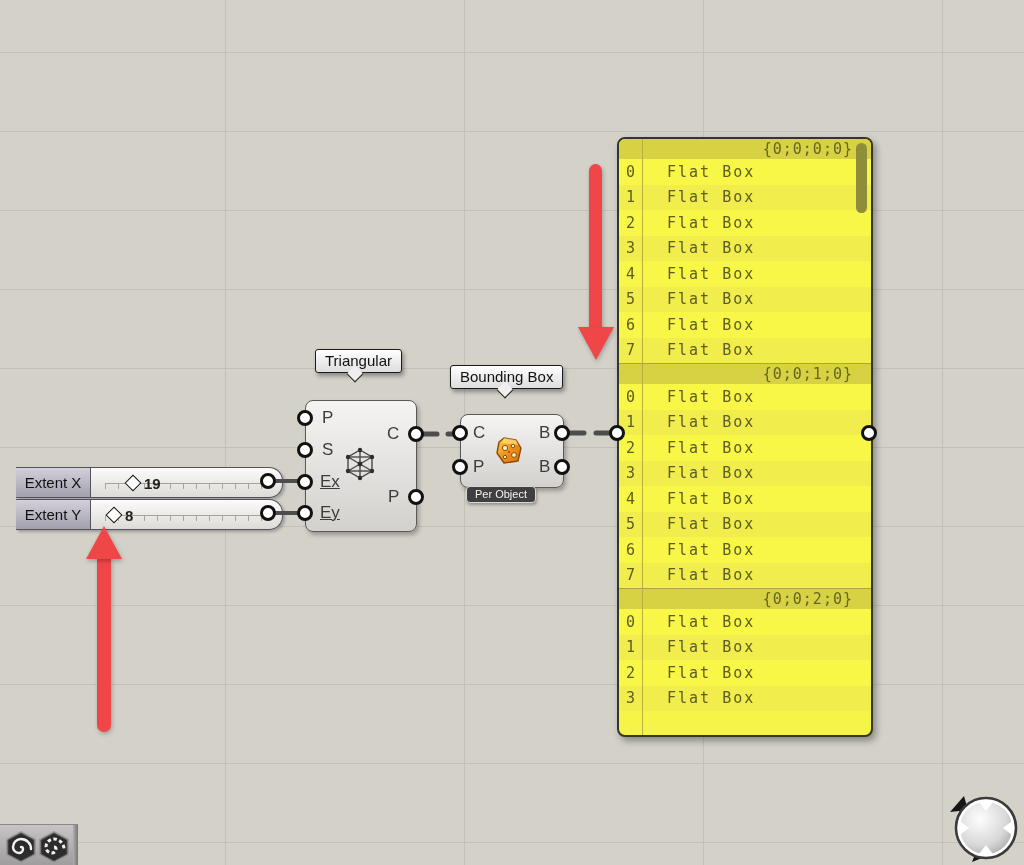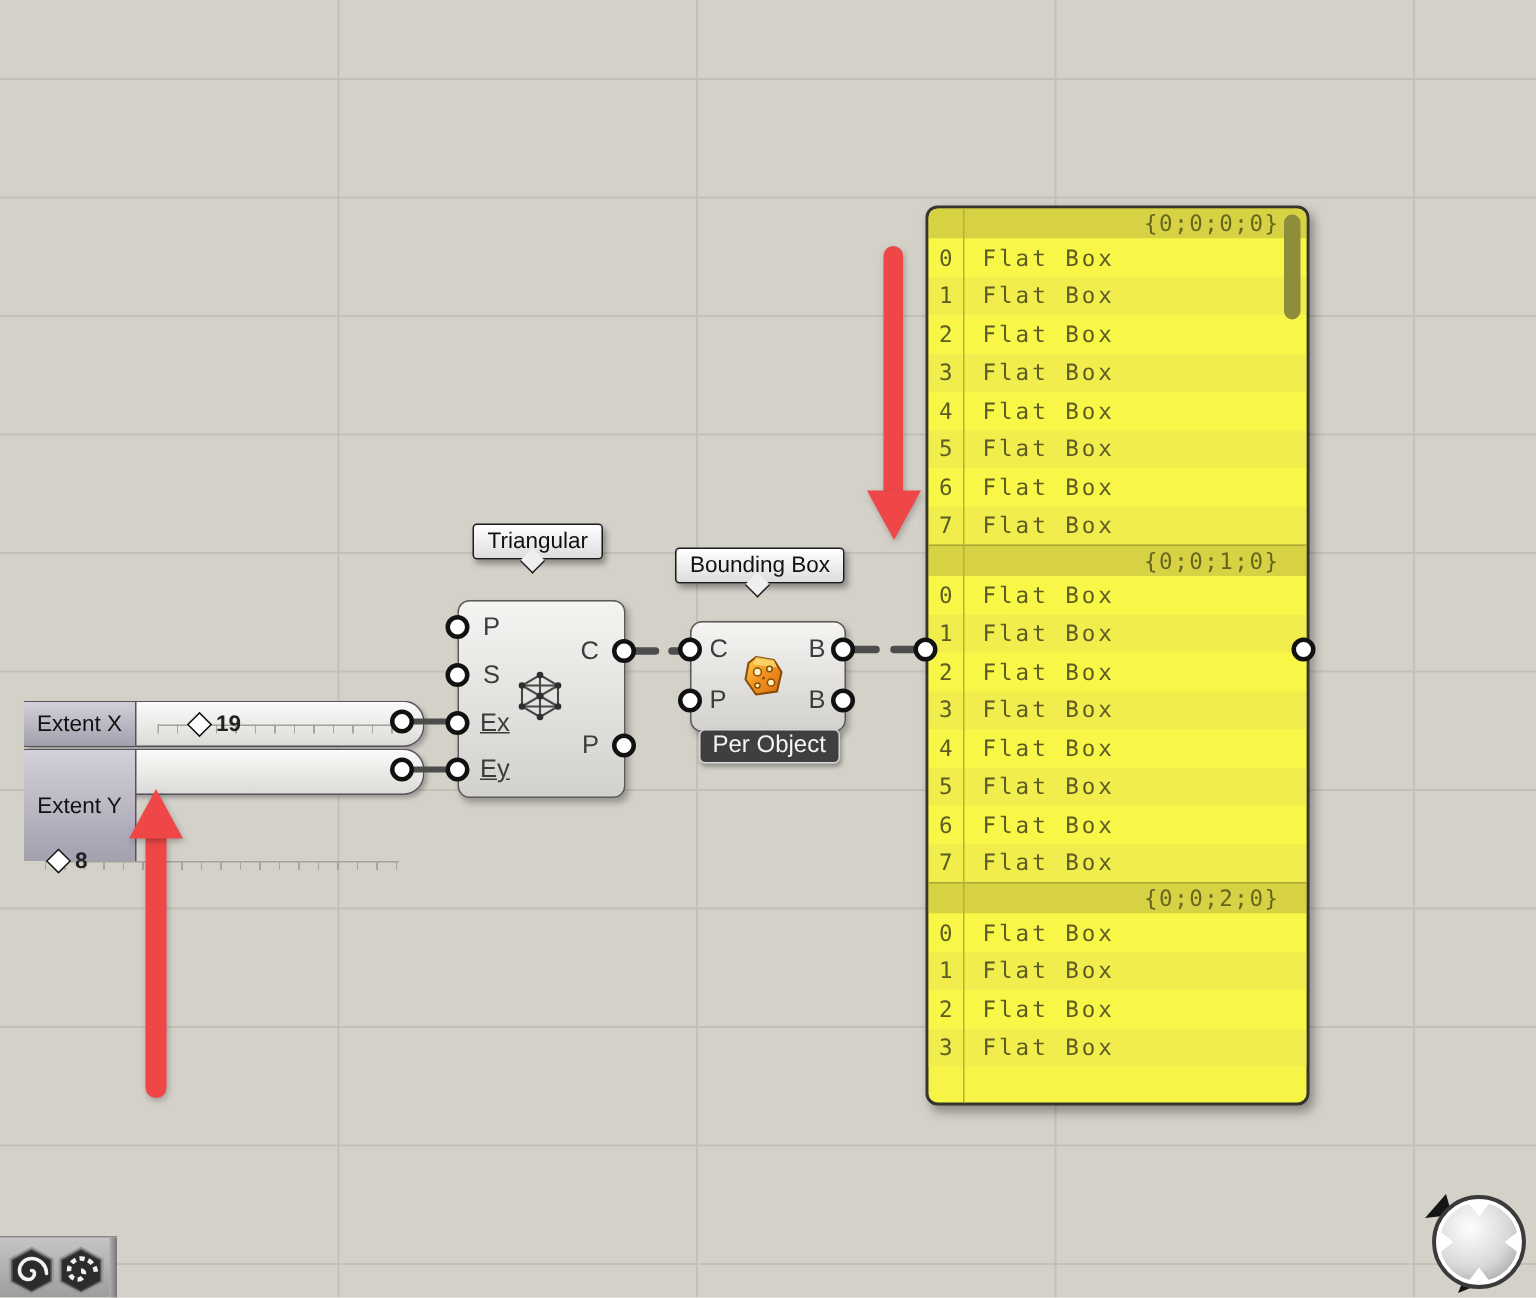--- a/index.html
+++ b/index.html
@@ -59,40 +59,40 @@
     box-shadow:2px 3px 4px rgba(0,0,0,0.35); white-space:nowrap;
   }
   .tooltip-tail{
     position:absolute; width:11px; height:11px; background:#efefef;
     border-right:1.5px solid #1c1c1c; border-bottom:1.5px solid #1c1c1c;
     transform:rotate(45deg);
   }
   .tag{
     position:absolute; background:#3f3f3f; color:#f4f4f4;
     border:1px solid #d8d8d8; border-radius:4px;
-    font-size:16px; padding:1px 8px 2px; white-space:nowrap;
+    font-size:11px; padding:1px 8px 2px; white-space:nowrap;
     box-shadow:1px 2px 3px rgba(0,0,0,0.3);
   }
   
   #panel{
     position:absolute; left:617px; top:137px; width:252px; height:596px;
     border:2px solid #35352f; border-radius:8px; overflow:hidden;
     background:#f6f446; box-shadow:3px 4px 7px rgba(0,0,0,0.35);
     font-family:"DejaVu Sans Mono", monospace;
   }
   .panel-header-row{
     height:20px; background:#d6d243; border-top:1px solid #aaa637;
     color:#66661f; font-size:15px; letter-spacing:1px;
     display:flex; align-items:center; justify-content:flex-end; padding-right:18px;
   }
   .panel-header-row:first-child{border-top:none;}
   .panel-row{height:25.5px; display:flex; align-items:center; background:#f8f646; color:#5c5c24; font-size:15px; letter-spacing:2px;}
   .panel-row.alt{background:#f0ed4c;}
   .panel-row .idx{width:23px; flex:0 0 23px; text-align:center; letter-spacing:0;}
-  .panel-row .val{padding-left:13px;text-align:center;}
+  .panel-row .val{padding-left:25px;text-align:center;}
   #panel-divider{position:absolute; left:23px; top:0; bottom:0; width:1px; background:#b5b13b;}
   #panel-scrollbar{position:absolute; right:4px; top:4px; width:11px; height:70px; border-radius:6px; background:#8e8d3a;}
   
   .arrow-shaft{position:absolute; background:#ef4747; filter:drop-shadow(1px 2px 2px rgba(0,0,0,0.25));}
   .arrow-head{position:absolute; width:0; height:0; filter:drop-shadow(1px 2px 2px rgba(0,0,0,0.25));}
   
   #bl-bar{
     position:absolute; left:0; top:824px; width:78px; height:41px;
     background:linear-gradient(#c6c4c4,#9e9c9c);
     border-top:1px solid #8a8888;
@@ -109,21 +109,21 @@
 
   <div class="slider" style="top:467px;">
     <div class="slider-name">Extent X</div>
     <div class="slider-track">
       <div class="track-line"></div>
       <div class="track-ticks"></div>
       <div class="grip" style="left:42px;"></div>
       <div class="slider-value" style="left:53px;">19</div>
     </div>
   </div>
-  <div class="slider" style="top:499px;flex-direction:column;">
+  <div class="slider" style="top:499px;">
     <div class="slider-name">Extent Y</div>
     <div class="slider-track">
       <div class="track-line"></div>
       <div class="track-ticks"></div>
       <div class="grip" style="left:23px;"></div>
       <div class="slider-value" style="left:34px;">8</div>
     </div>
   </div>
 
   <div class="wire" style="left:266px; top:479px; width:40px;"></div>

